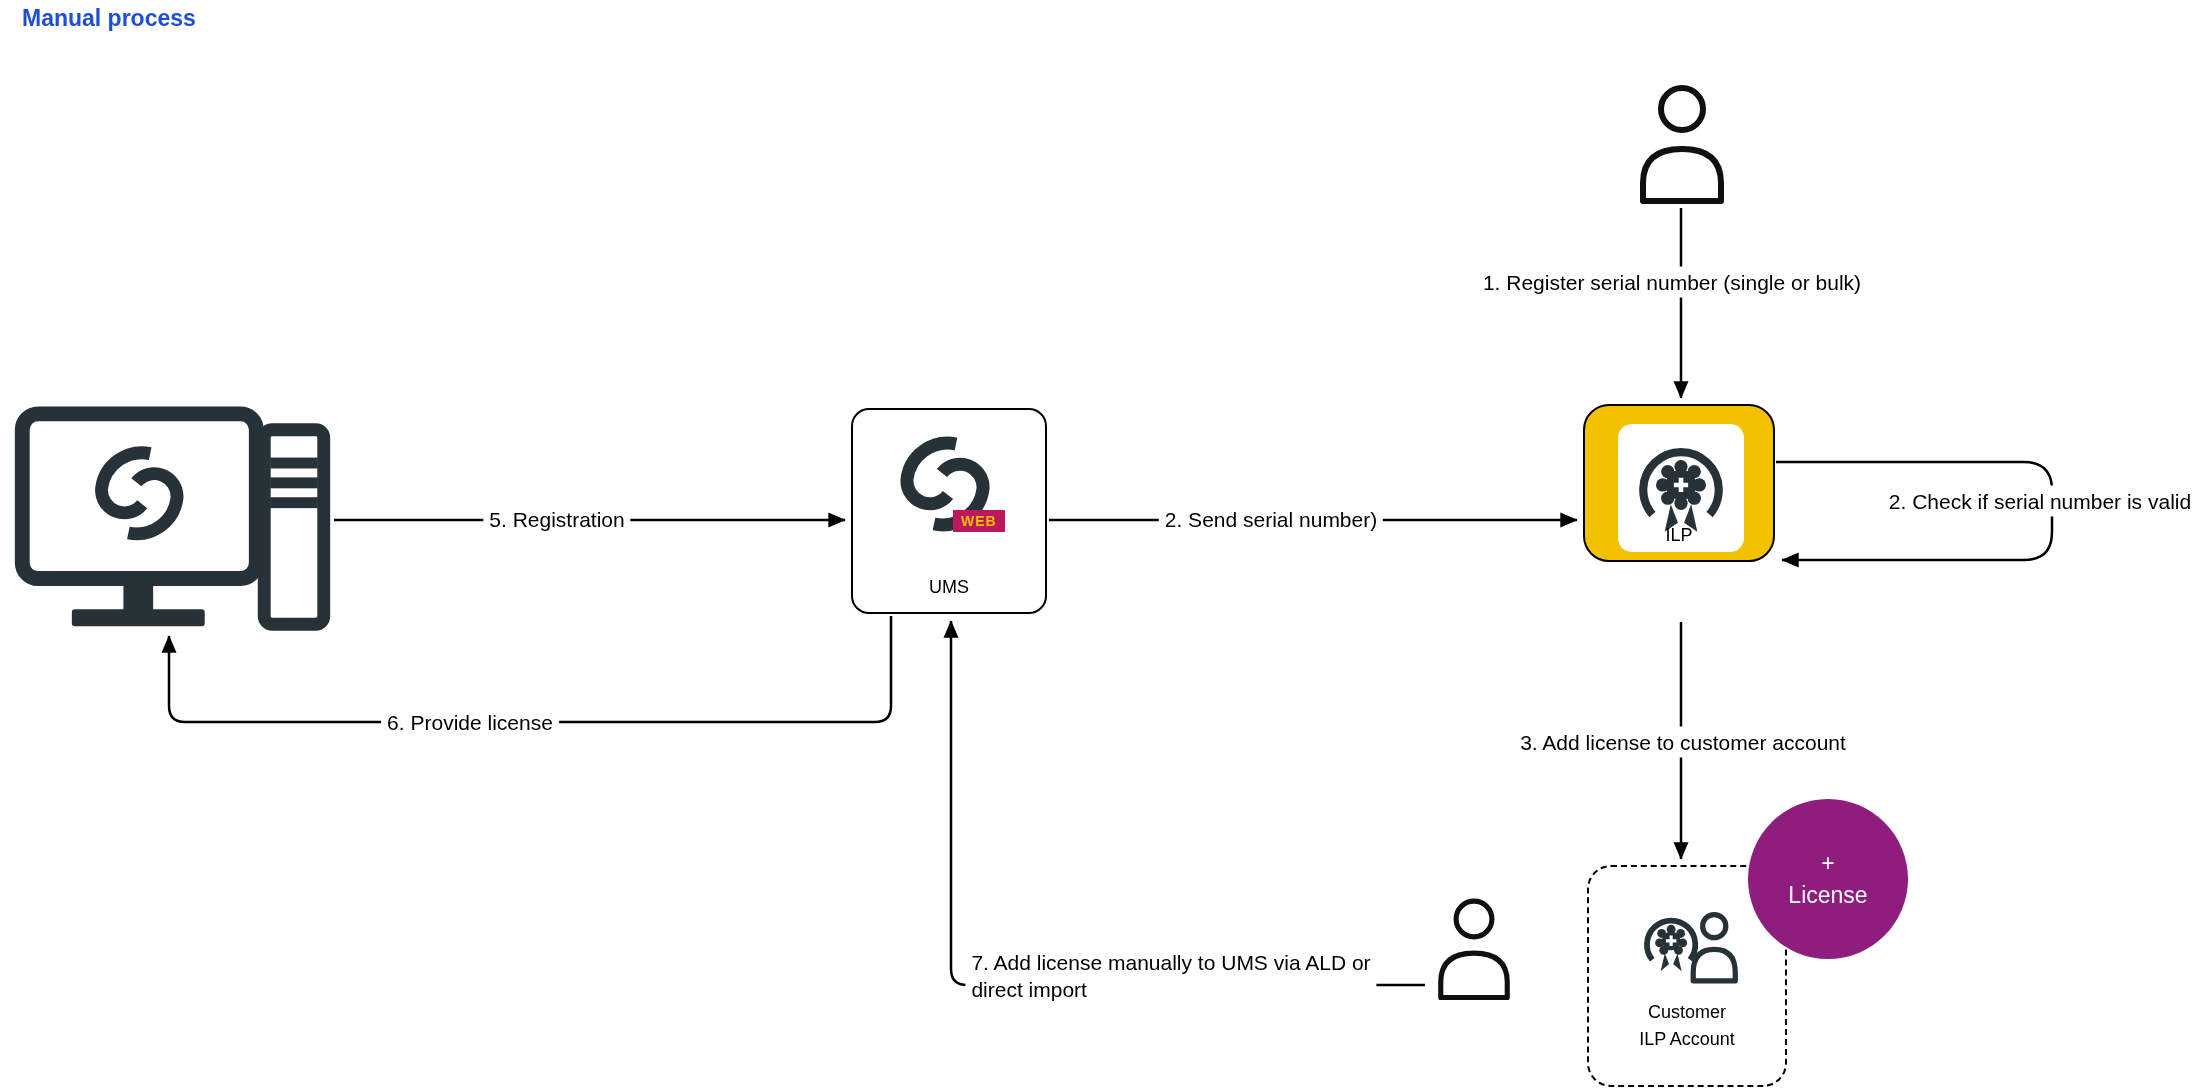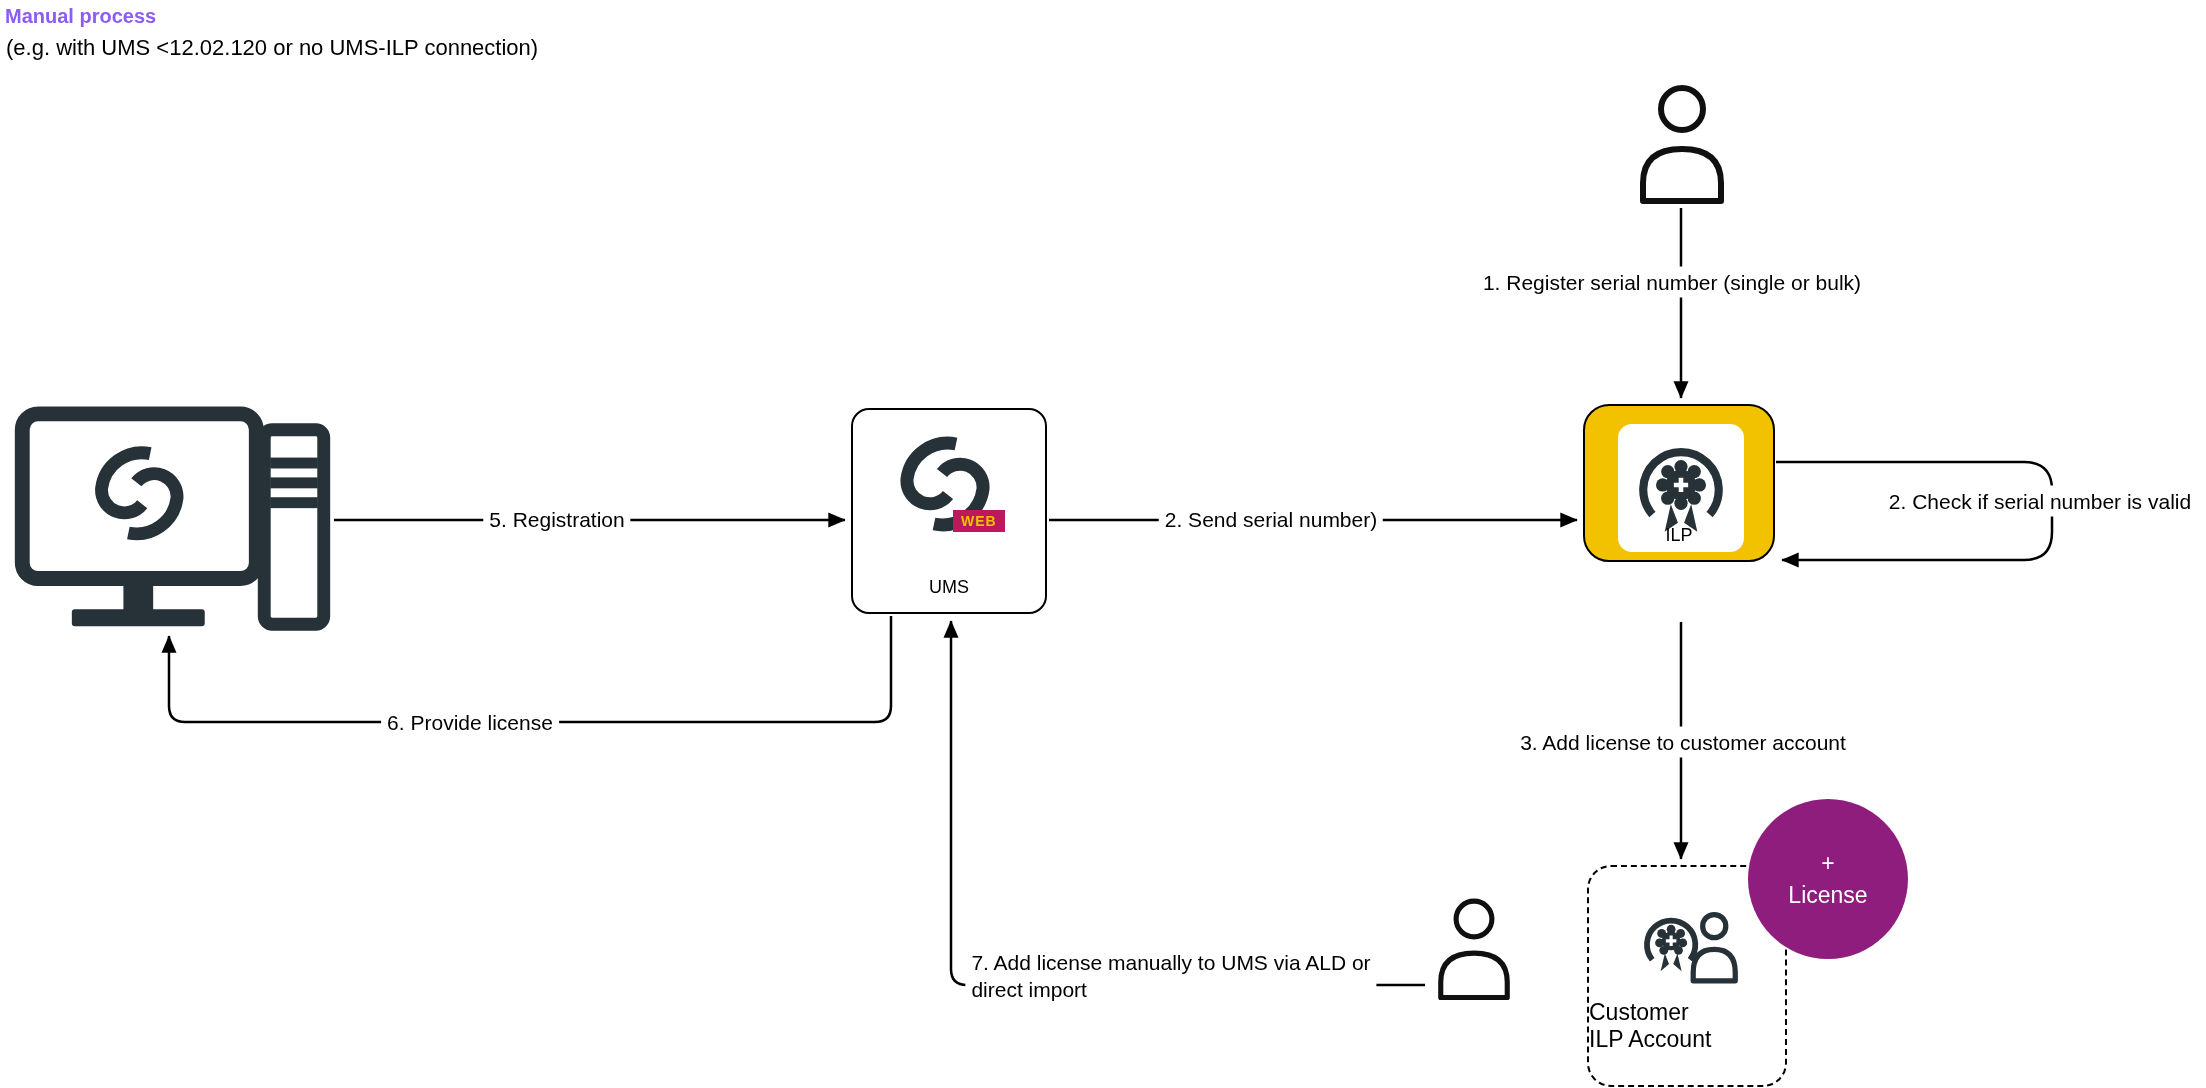--- a/index.html
+++ b/index.html
@@ -1,21 +1,21 @@
 <!DOCTYPE html>
 <html style="--dark: #263138; --yellow: #f2c100; --purple: #8e1d7e; --line: #000000;"><head>
 <meta charset="utf-8">
 <style>
   :root { --dark:#263138; --yellow:#f2c100; --purple:#8e1d7e; --line:#000000; }
   * { box-sizing: border-box; margin:0; padding:0; }
   body { background:#ffffff; font-family:"Liberation Sans", sans-serif; }
   .canvas { position:relative; width:2206px; height:1088px; background:#fff; overflow:hidden; }
   .abs { position:absolute; }
 
-  .title { left:5px; top:5px; font-size:20px; font-weight:bold; color:#8b5cf6; z-index:2; }
+  .title { left:22px; top:5px; font-size:23px; font-weight:bold; color:#1d4ed8; z-index:2; }
   .subtitle { left:6px; top:35px; font-size:22px; color:#000; z-index:2; }
 
   svg.edges { position:absolute; left:0; top:0; z-index:1; }
   .edge-path { stroke:var(--line); stroke-width:2.5px; fill:none; }
 
   .elabel { position:absolute; transform:translate(-50%,-50%); background:#fff; padding:2px 6px;
             font-size:21px; color:#000; white-space:nowrap; text-align:left; line-height:27px; z-index:2; }
 
   .node { position:absolute; z-index:3; }
   .icon { color:var(--dark); }
@@ -29,22 +29,22 @@
   .node-label { position:absolute; bottom:14px; width:100%; text-align:center; font-size:18px; color:#000; }
 
   .ilp-box { left:1583px; top:404px; width:192px; height:158px; background:var(--yellow);
              border:2px solid #000; border-radius:26px; }
   .ilp-panel { position:absolute; left:33px; top:18px; width:126px; height:128px; background:#fff;
                border-radius:14px; display:flex; align-items:center; justify-content:center; }
 
   .customer-box { left:1587px; top:865px; width:200px; height:222px; background:#fff;
                   border:2.5px dashed #000; border-radius:24px; }
   .account-icon { position:absolute; left:45px; top:36px; }
-  .customer-label { position:absolute; top:132px; width:100%; text-align:left;
-                    font-size:23px; line-height:27px; color:#000; }
+  .customer-label { position:absolute; top:132px; width:100%; text-align:center;
+                    font-size:18px; line-height:27px; color:#000; }
 
   .license-circle { left:1748px; top:799px; width:160px; height:160px; border-radius:50%;
                     background:var(--purple); color:#fff; display:flex; flex-direction:column;
                     align-items:center; justify-content:center; font-size:23px; line-height:32px;
                     text-align:center; z-index:4; }
 </style>
 </head>
 <body>
 
 <div class="canvas">
@@ -93,21 +93,20 @@
           <circle cx="28" cy="45" r="4.2"></circle>
             <circle cx="24" cy="38" r="4.2"></circle>
           <circle cx="26" cy="29" r="4.2"></circle>
         </g>
         <path d="M35 31 V41 M30 36 H40" stroke="#fff" stroke-width="3" fill="none"></path>
       </symbol>
     </defs>
   </svg>
 
   <div class="abs title">Manual process</div>
-  <div class="abs subtitle">(e.g. with UMS &lt;12.02.120 or no UMS-ILP connection)</div>
 
   <svg class="edges" width="2206" height="1088">
     <defs>
       <marker id="arrow" viewBox="0 0 12 12" refX="11" refY="6" markerWidth="20" markerHeight="20" orient="auto" markerUnits="userSpaceOnUse">
         <path d="M1 1.5 L11.5 6 L1 10.5 Z" fill="#000"></path>
       </marker>
     </defs>
     <path class="edge-path" d="M334 520 H845" marker-end="url(#arrow)"></path>
     <path class="edge-path" d="M1049 520 H1577" marker-end="url(#arrow)"></path>
     <path class="edge-path" d="M1681 208 V398" marker-end="url(#arrow)"></path>

